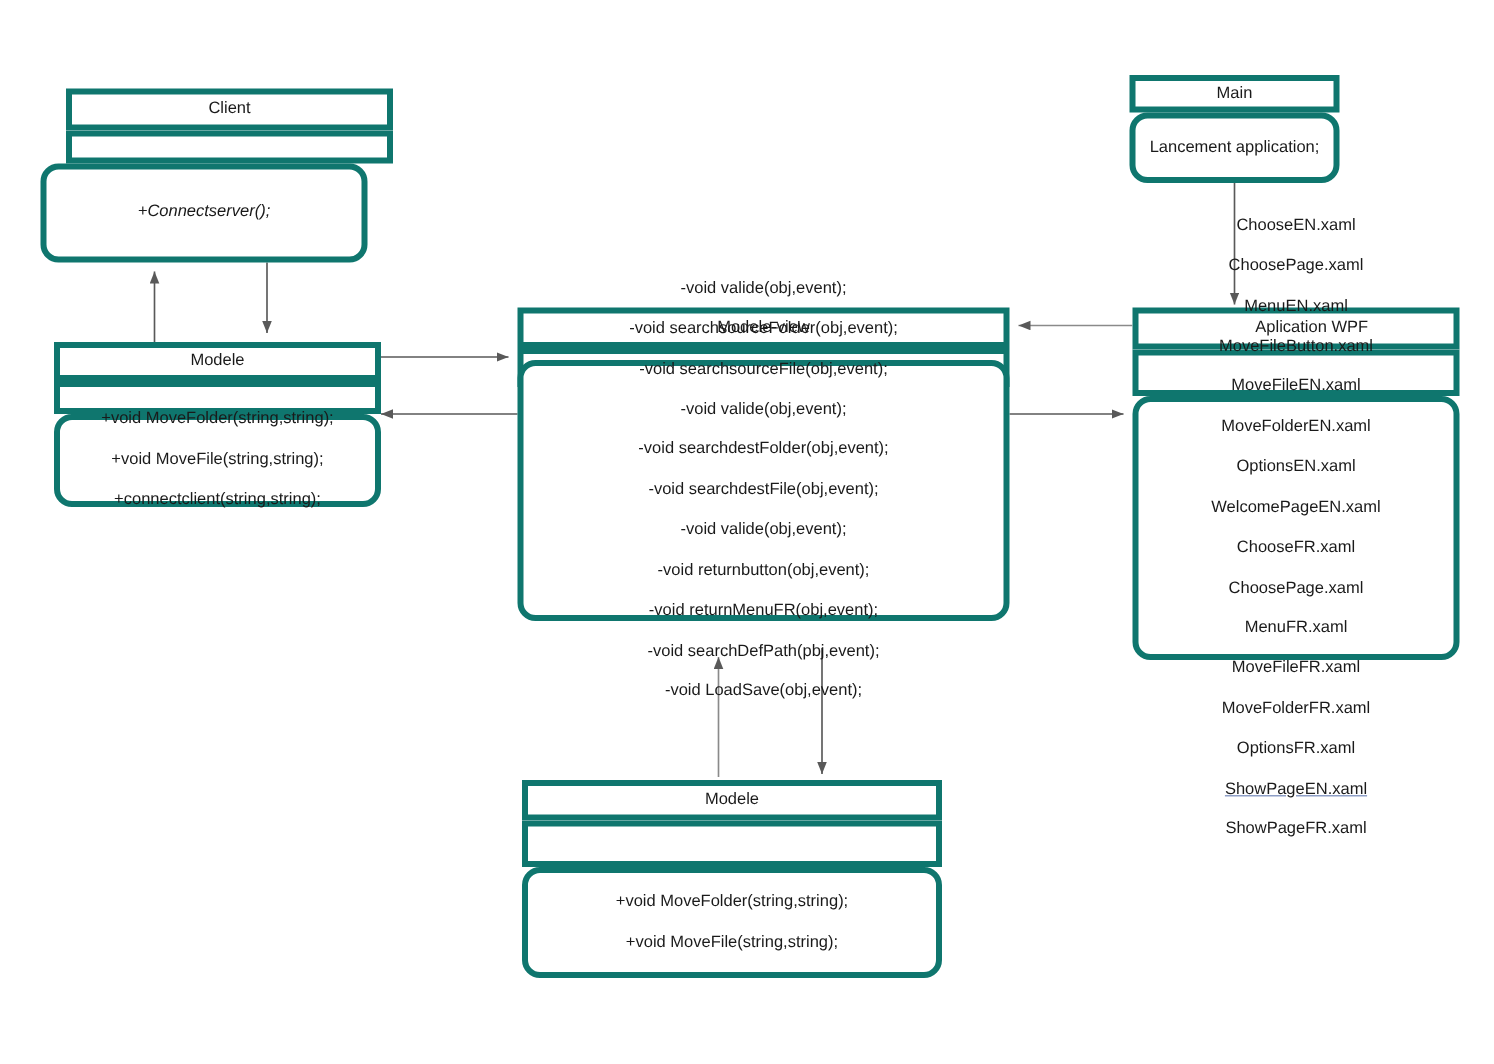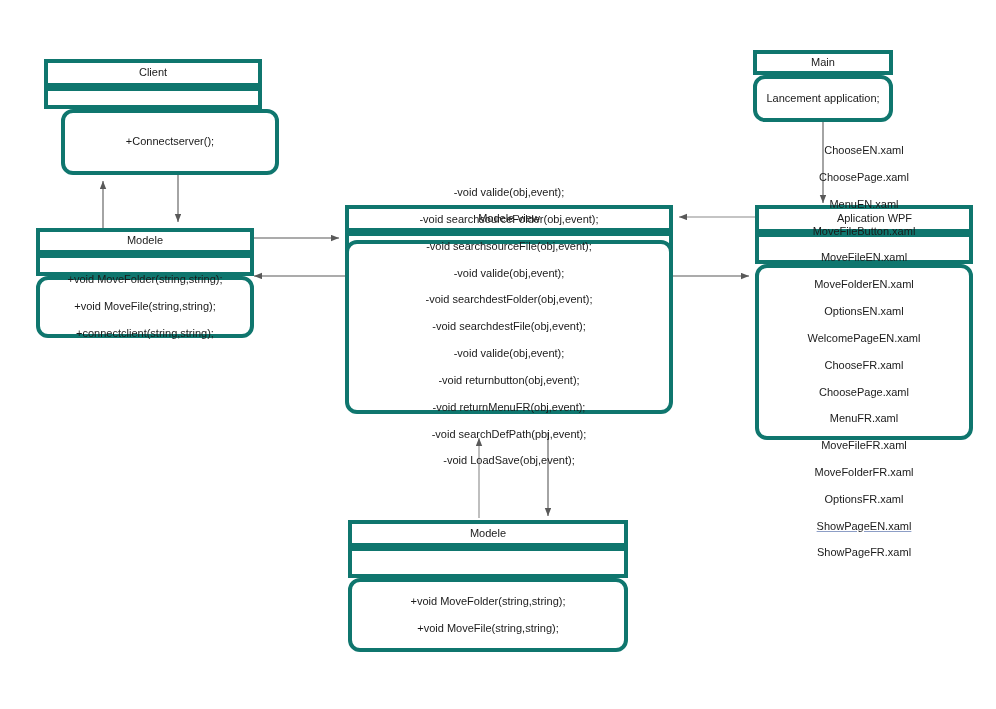--- a/index.html
+++ b/index.html
@@ -112,21 +112,21 @@
     <g>
       <line x1="548" y1="432" x2="548" y2="516" stroke="#595959" stroke-width="1.1" marker-end="url(#arrow)"></line>
     </g>
   </svg>
 
   <div class="uml-class">
     <div class="compartment comp-title" style="left:44px; top:59px; width:218px; height:28px;">
       <span>Client</span>
     </div>
     <div class="compartment" style="left:44px; top:87px; width:218px; height:22px;"></div>
-    <div class="compartment comp-body" style="left:61px; top:109px; width:218px; height:66px;">
+    <div class="compartment comp-body" style="left:27px; top:109px; width:218px; height:66px;font-style:italic;">
       <span class="member-list">
         <span class="member-line">+Connectserver();</span>
       </span>
     </div>
   </div>
 
   <div class="uml-class">
     <div class="compartment comp-title" style="left:36px; top:228px; width:218px; height:26px;">
       <span>Modele</span>
     </div>

